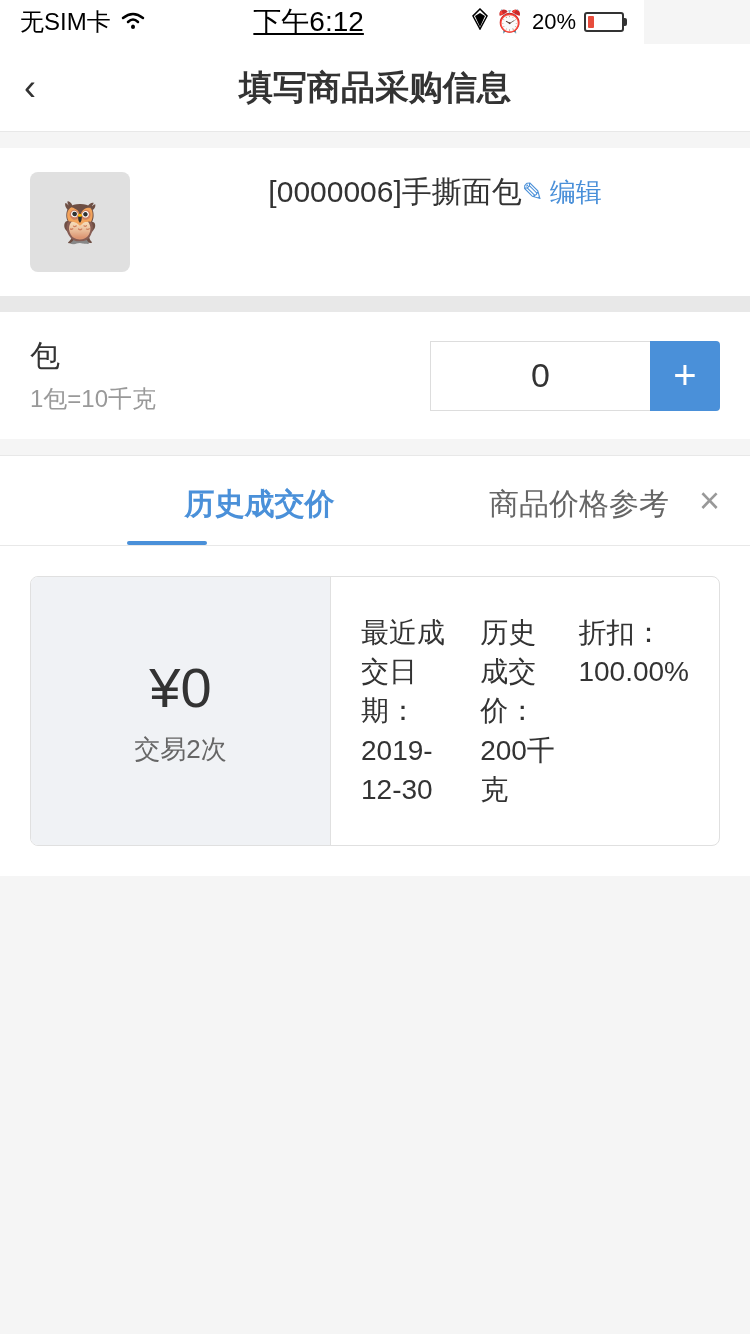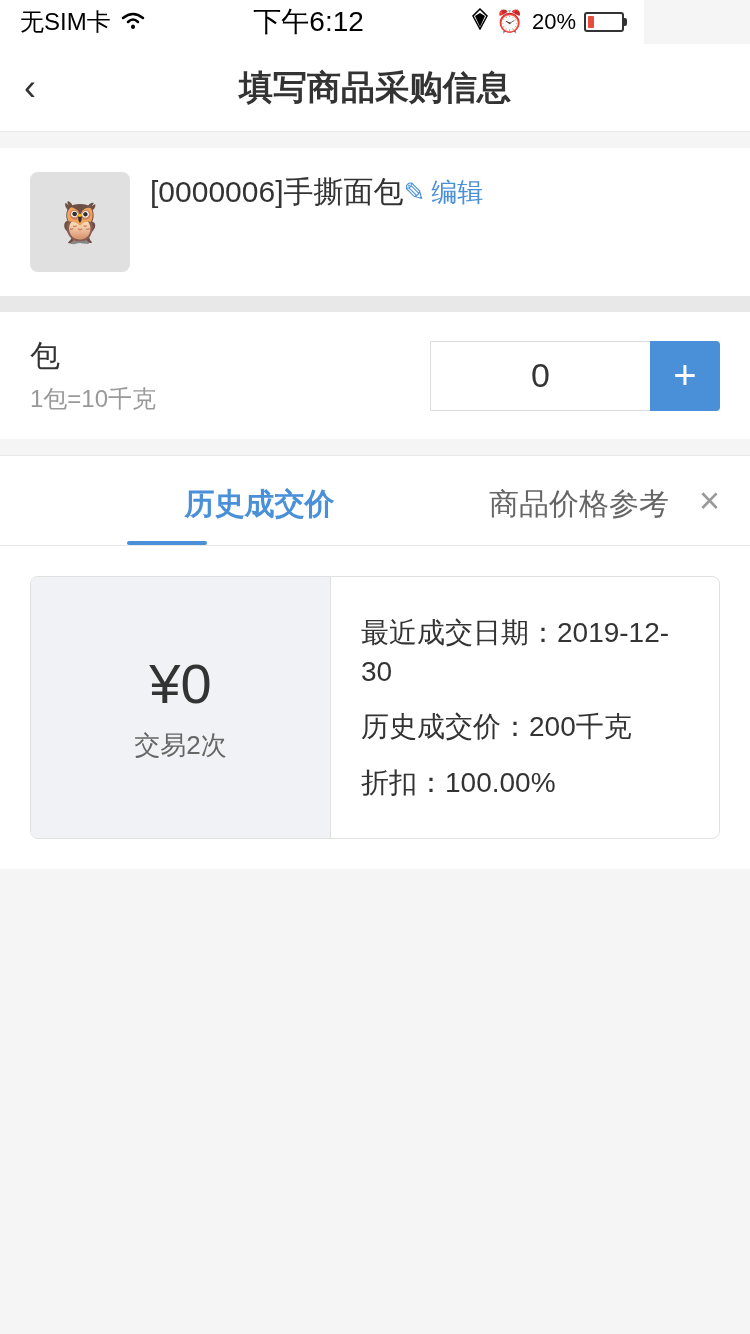--- a/index.html
+++ b/index.html
@@ -26,20 +26,21 @@
       color: #000;
     }
     .status-left {
       display: flex;
       align-items: center;
       gap: 8px;
     }
     .status-center {
       font-size: 28px;
       font-weight: 500;
+      text-decoration: underline;
     }
     .status-right {
       display: flex;
       align-items: center;
       gap: 8px;
       font-size: 22px;
     }
     .battery {
       display: inline-flex;
       align-items: center;
@@ -118,21 +119,21 @@
     .owl-icon {
       font-size: 40px;
       color: #888;
     }
     .product-details {
       flex: 1;
     }
     .product-name-row {
       display: flex;
       align-items: center;
-      justify-content: flex-start;
+      justify-content: center;
       margin-bottom: 20px;
     }
     .product-name {
       font-size: 30px;
       color: #333;
       font-weight: 500;
     }
     .edit-btn {
       color: #4a90d9;
       font-size: 26px;
@@ -301,21 +302,21 @@
     }
     .price-transactions {
       font-size: 26px;
       color: #666;
       margin-top: 12px;
     }
     .price-right {
       flex: 1;
       padding: 36px 30px;
       display: flex;
-      flex-direction: column;
+      flex-direction: row;
       gap: 16px;
     }
     .price-detail-row {
       font-size: 28px;
       color: #333;
       line-height: 1.4;
     }
 
     
     .main-content {

